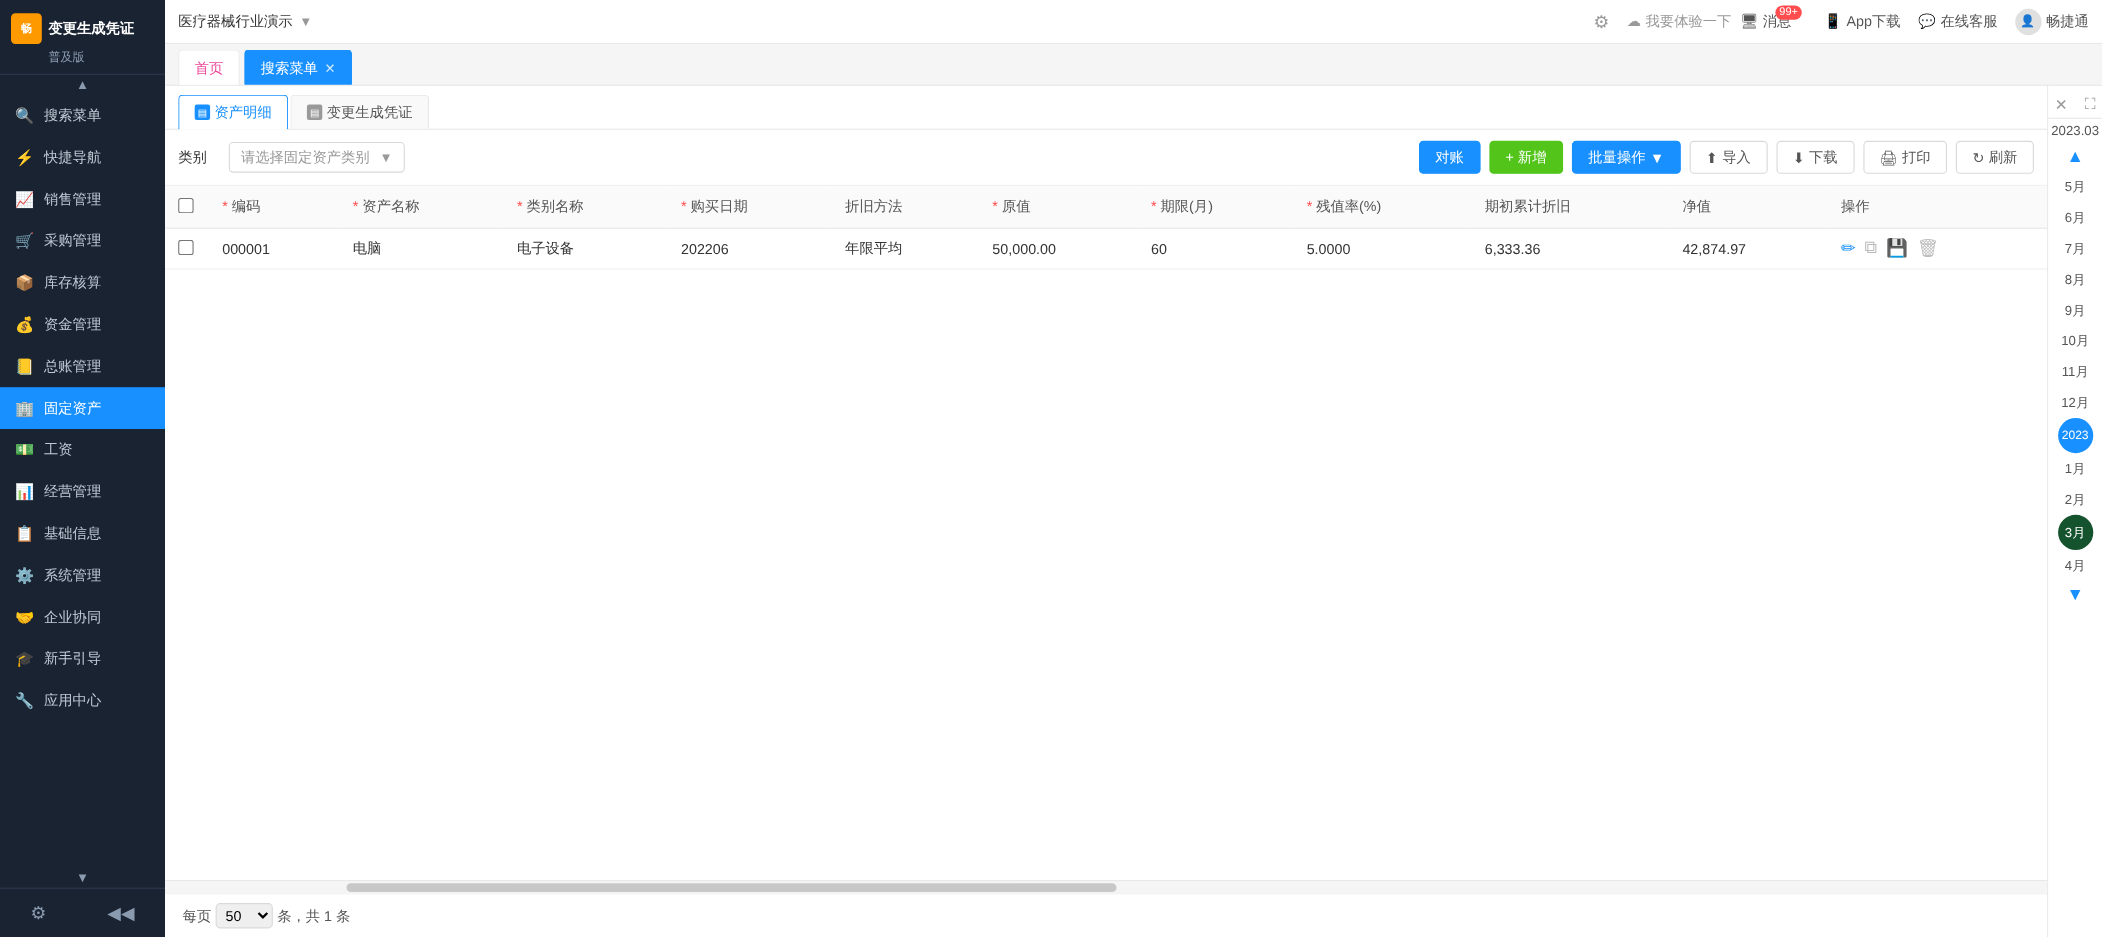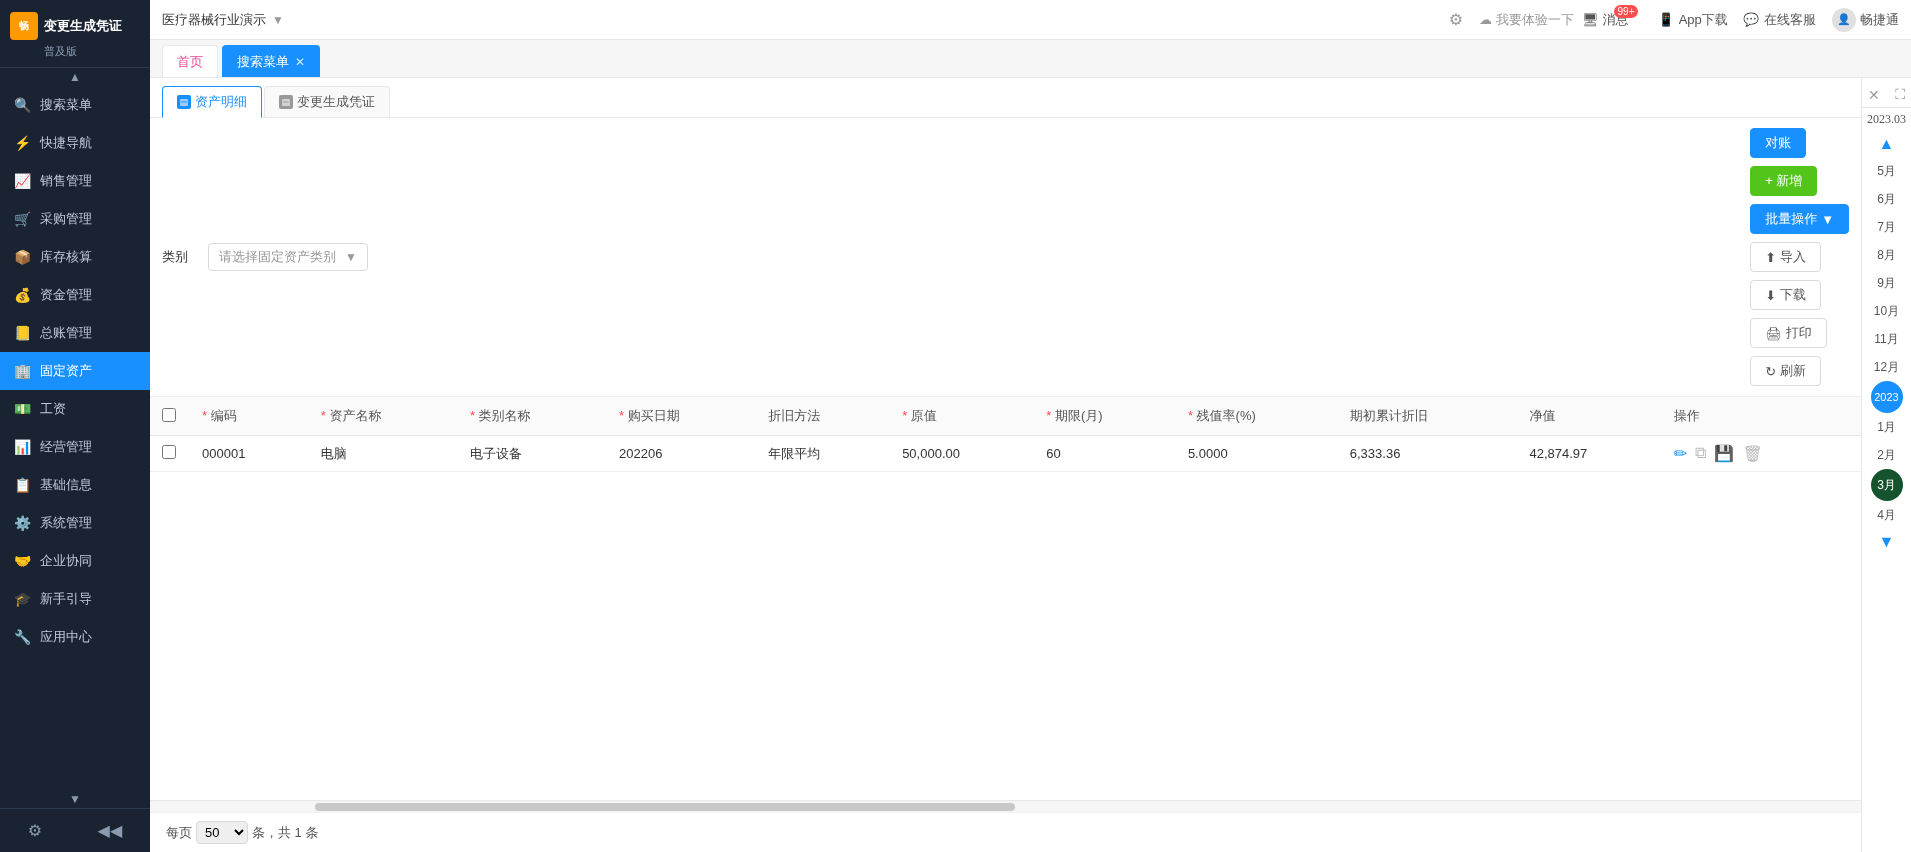--- a/index.html
+++ b/index.html
@@ -54,21 +54,21 @@
     .subtab.active { background: #fff; color: #1890ff; border-color: #1890ff; border-bottom: 1px solid #fff; margin-bottom: -1px; }
     .subtab-icon { width: 14px; height: 14px; background: #1890ff; border-radius: 2px; display: flex; align-items: center; justify-content: center; color: #fff; font-size: 9px; }
     .subtab-icon-gray { background: #999; }
 
     
     .toolbar { display: flex; align-items: center; padding: 10px 12px; gap: 8px; border-bottom: 1px solid #f0f0f0; }
     .toolbar-filter { display: flex; align-items: center; gap: 20px; }
     .filter-label { color: #333; font-size: 13px; }
     .filter-select { display: flex; align-items: center; gap: 4px; border: 1px solid #d9d9d9; border-radius: 4px; padding: 4px 10px; cursor: pointer; background: #fff; color: #999; font-size: 13px; min-width: 160px; }
     .filter-select-arrow { color: #999; font-size: 12px; }
-    .toolbar-right { margin-left: auto; display: flex; align-items: flex-start; gap: 8px; flex-direction: column; }
+    .toolbar-right { margin-left: auto; display: flex; align-items: flex-end; gap: 8px; }
     .btn { display: flex; align-items: center; gap: 4px; padding: 5px 14px; border-radius: 4px; cursor: pointer; font-size: 13px; border: 1px solid; }
     .btn-primary { background: #1890ff; color: #fff; border-color: #1890ff; }
     .btn-success { background: #52c41a; color: #fff; border-color: #52c41a; }
     .btn-default { background: #fff; color: #555; border-color: #d9d9d9; }
     .btn-batch { background: #1890ff; color: #fff; border-color: #1890ff; }
 
     
     .table-container { flex: 1; overflow: auto; padding: 0 0; align-items: center; }
     .table-container::-webkit-scrollbar { height: 8px; width: 8px; }
     .table-container::-webkit-scrollbar-thumb { background: #ccc; border-radius: 4px; }
@@ -341,21 +341,21 @@
         <span>条，共 1 条</span>
       </div>
 
     </div>
 
     <div class="right-panel">
       <div style="display:flex;align-items:center;justify-content:space-between;width:100%;padding:4px 6px;border-bottom:1px solid #e8e8e8;">
         <span class="right-panel-close">✕</span>
         <span class="right-panel-expand">⛶</span>
       </div>
-      <div style="font-size:12px;color:#555;padding:4px 2px;text-align:center;font-family:Liberation Serif, serif;">2023.03</div>
+      <div style="font-size:12px;color:#555;padding:4px 2px;text-align:center;">2023.03</div>
 
       <div style="display:flex;flex-direction:column;align-items:center;width:100%;">
         <div class="right-panel-arrow-up">▲</div>
 
         <div class="month-item">5月</div>
         <div class="month-item">6月</div>
         <div class="month-item">7月</div>
         <div class="month-item">8月</div>
         <div class="month-item">9月</div>
         <div class="month-item">10月</div>

